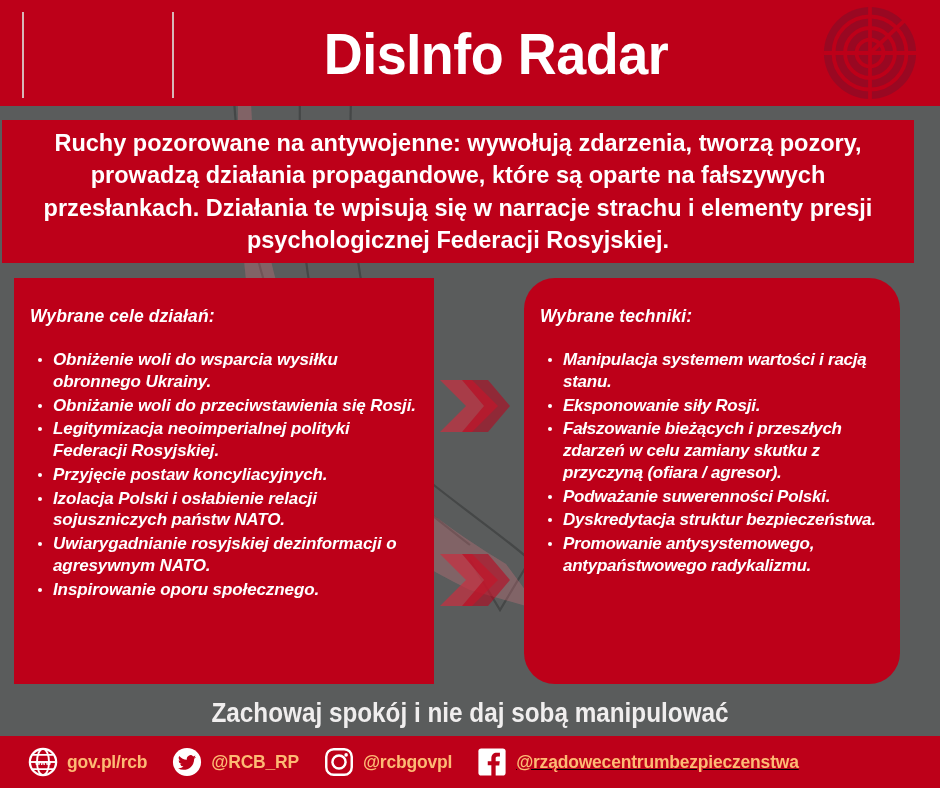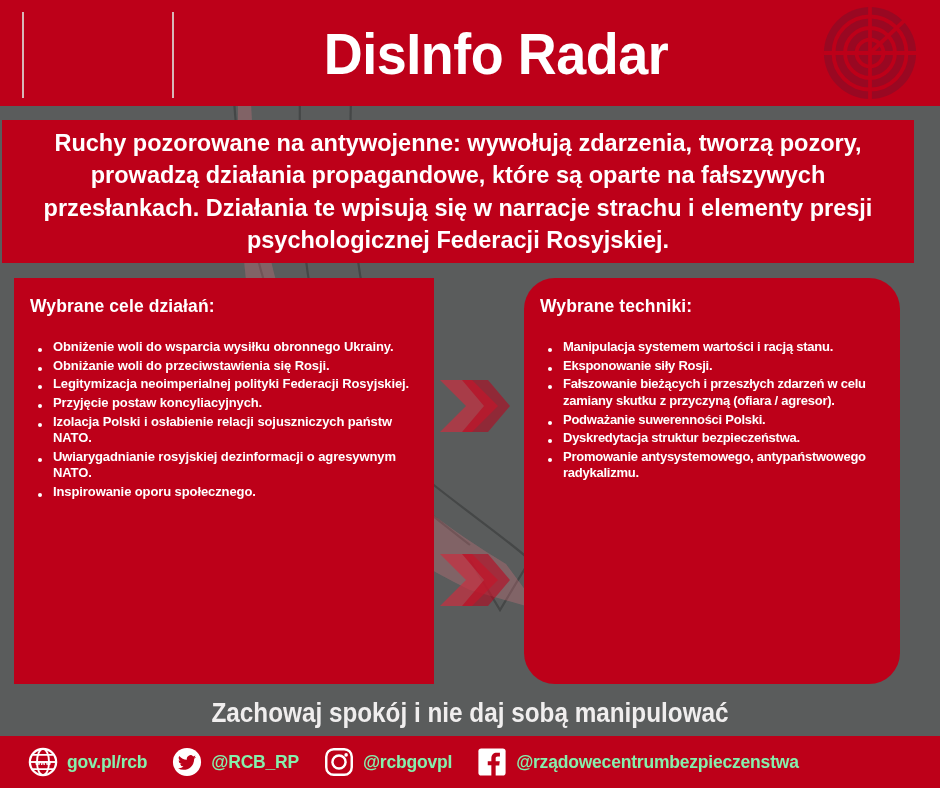--- a/index.html
+++ b/index.html
@@ -117,40 +117,41 @@
   }
 
   
   .panel {
     position: absolute;
     top: 278px;
     height: 406px;
     background: #bd0019;
     z-index: 3;
     box-sizing: border-box;
-    padding: 18px 16px 10px 16px;
+    padding: 28px 16px 10px 16px;
     color: #ffffff;
+    font-style: italic;
   }
   .panel.left  { left: 14px;  width: 420px; }
   .panel.right { left: 524px; width: 376px; border-radius: 31px; }
 
   .panel h2 {
     margin: 0 0 22px 0;
     font-size: 17.5px;
     font-weight: bold;
     letter-spacing: .1px;
   }
   .panel ul {
     margin: 0;
     padding: 0 0 0 23px;
     list-style: none;
   }
   .panel li {
     position: relative;
-    font-size: 13px;
+    font-size: 17px;
     font-weight: bold;
     line-height: 1.28;
     margin-bottom: 2px;
     letter-spacing: -0.1px;
   }
   .panel li::before {
     content: "";
     position: absolute;
     left: -15px; top: 9px;
     width: 4px; height: 4px;
@@ -201,27 +202,27 @@
     align-items: center;
     margin-right: 25px;
   }
   .social .ico {
     width: 30px; height: 30px;
     margin-right: 9px;
     flex: 0 0 auto;
     display: block;
   }
   .social .handle {
-    color: #86efac;
+    color: #fdba74;
     font-size: 17.5px;
     font-weight: bold;
     white-space: nowrap;
     letter-spacing: -0.2px;
   }
-  .social.fb { margin-right: 4px; }
+  .social.fb { margin-right: 4px; text-decoration: underline; }
 </style>
 </head>
 <body>
 
 <div id="poster">
 
   <svg class="watermark" viewBox="0 0 940 640" preserveAspectRatio="none">
     <g fill="none" stroke="#3e4040" stroke-width="2.2" opacity="0.75">
       <path d="M300 -40 C 300 60, 296 150, 318 235 C 332 292, 372 345, 430 392
                C 470 424, 505 448, 530 470 L 500 520 L 470 470"></path>

